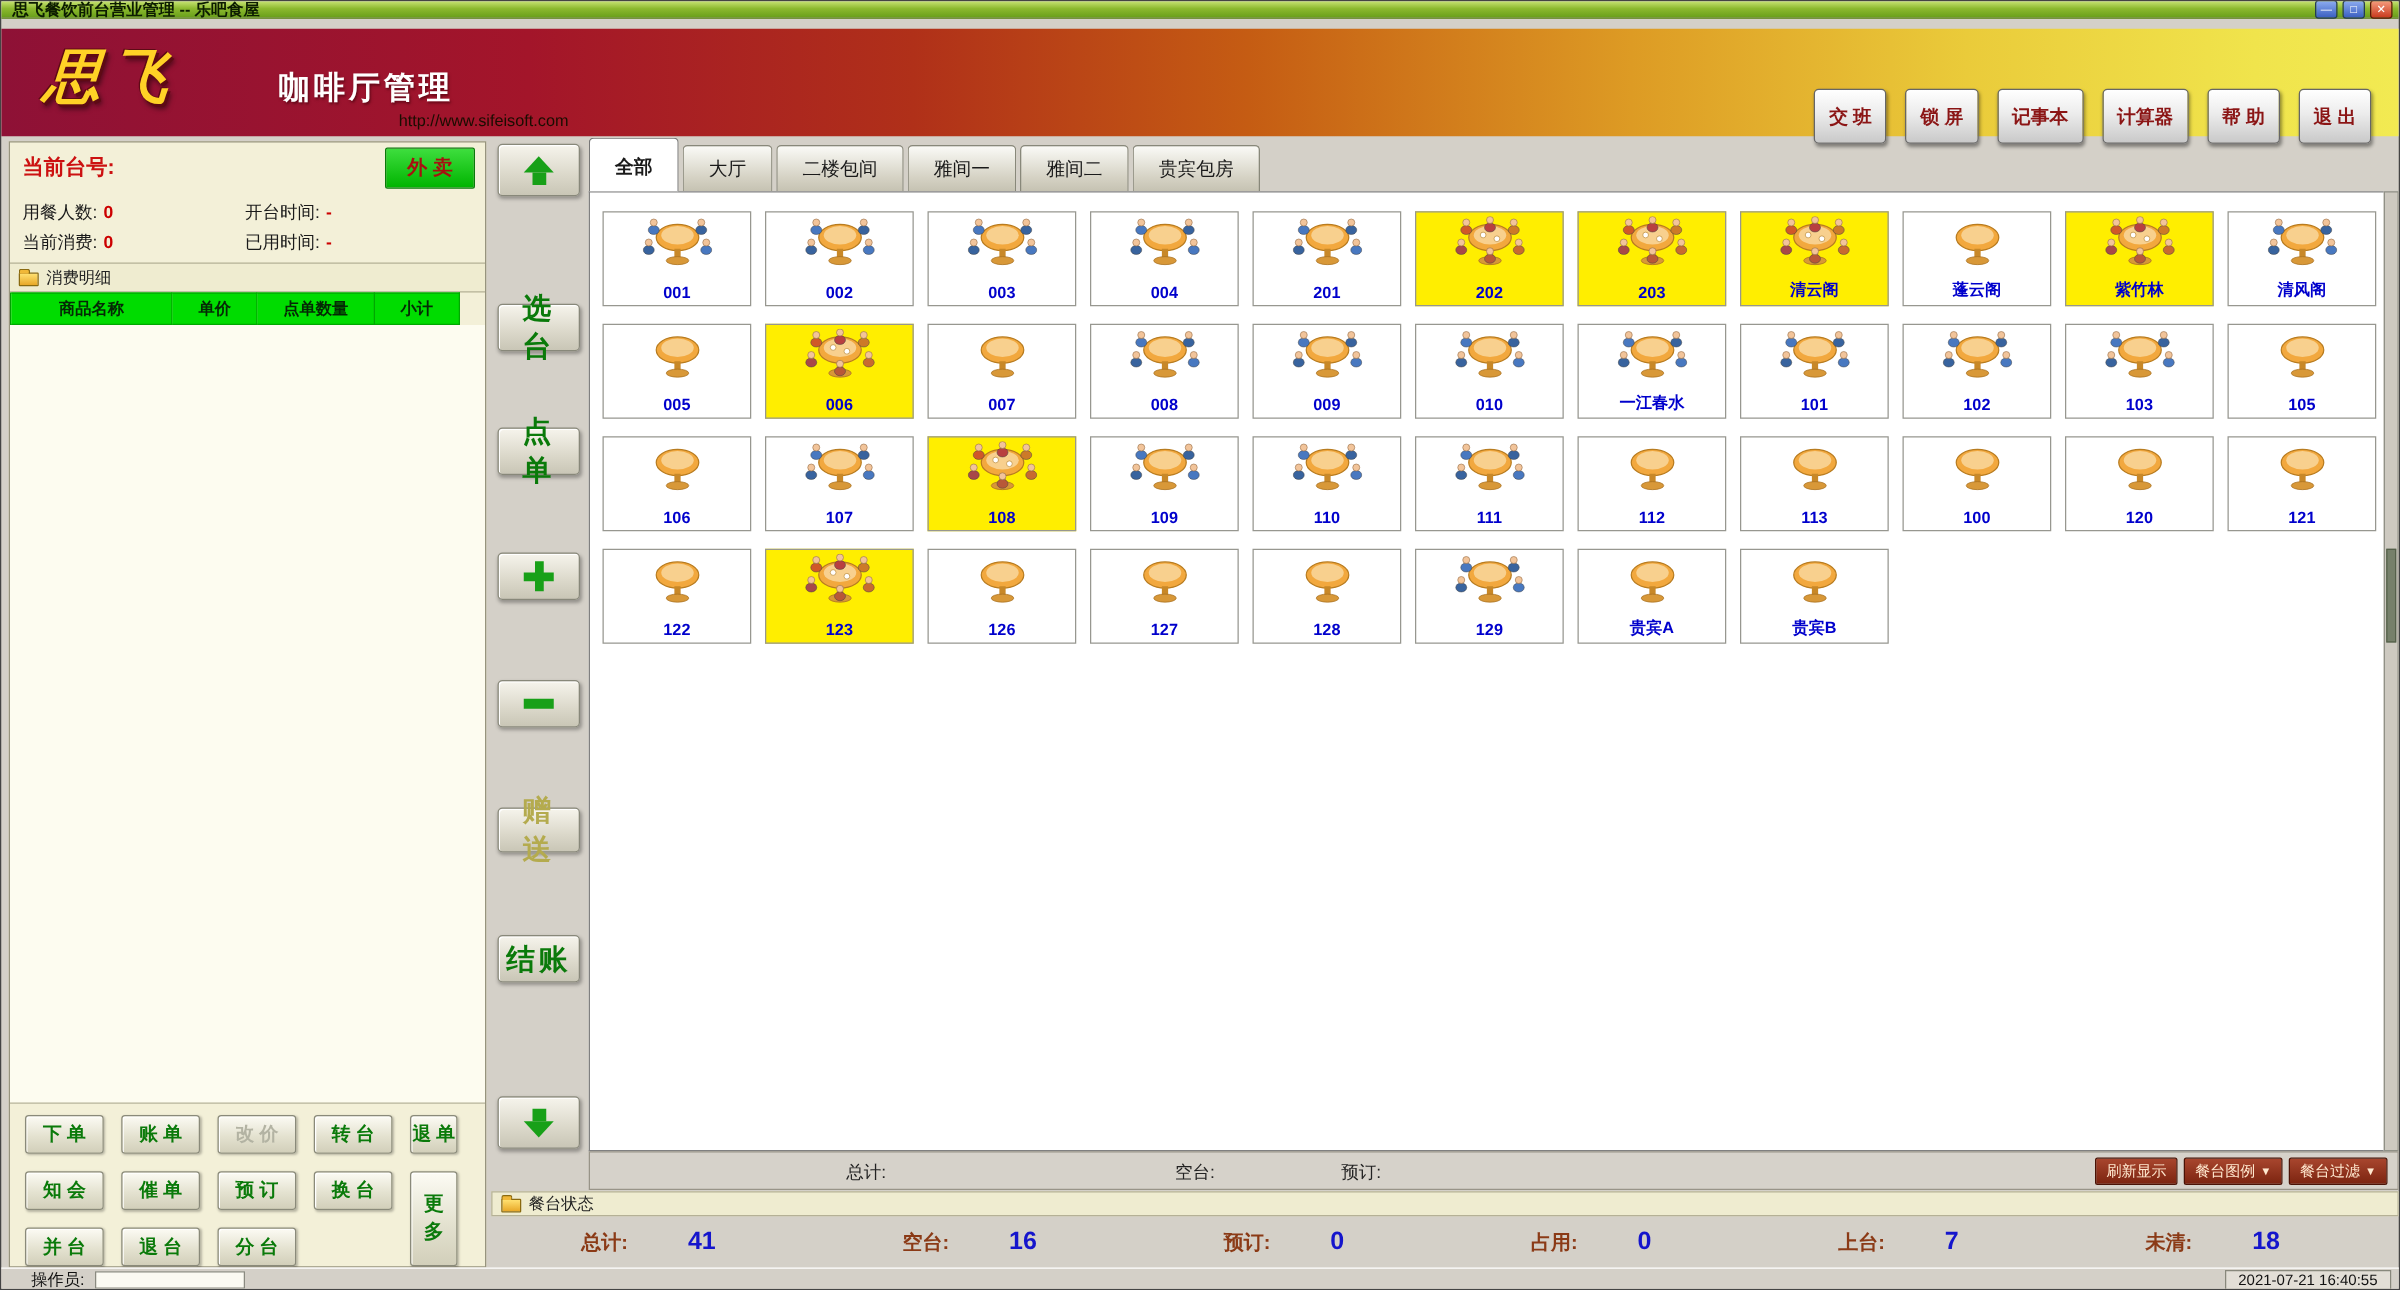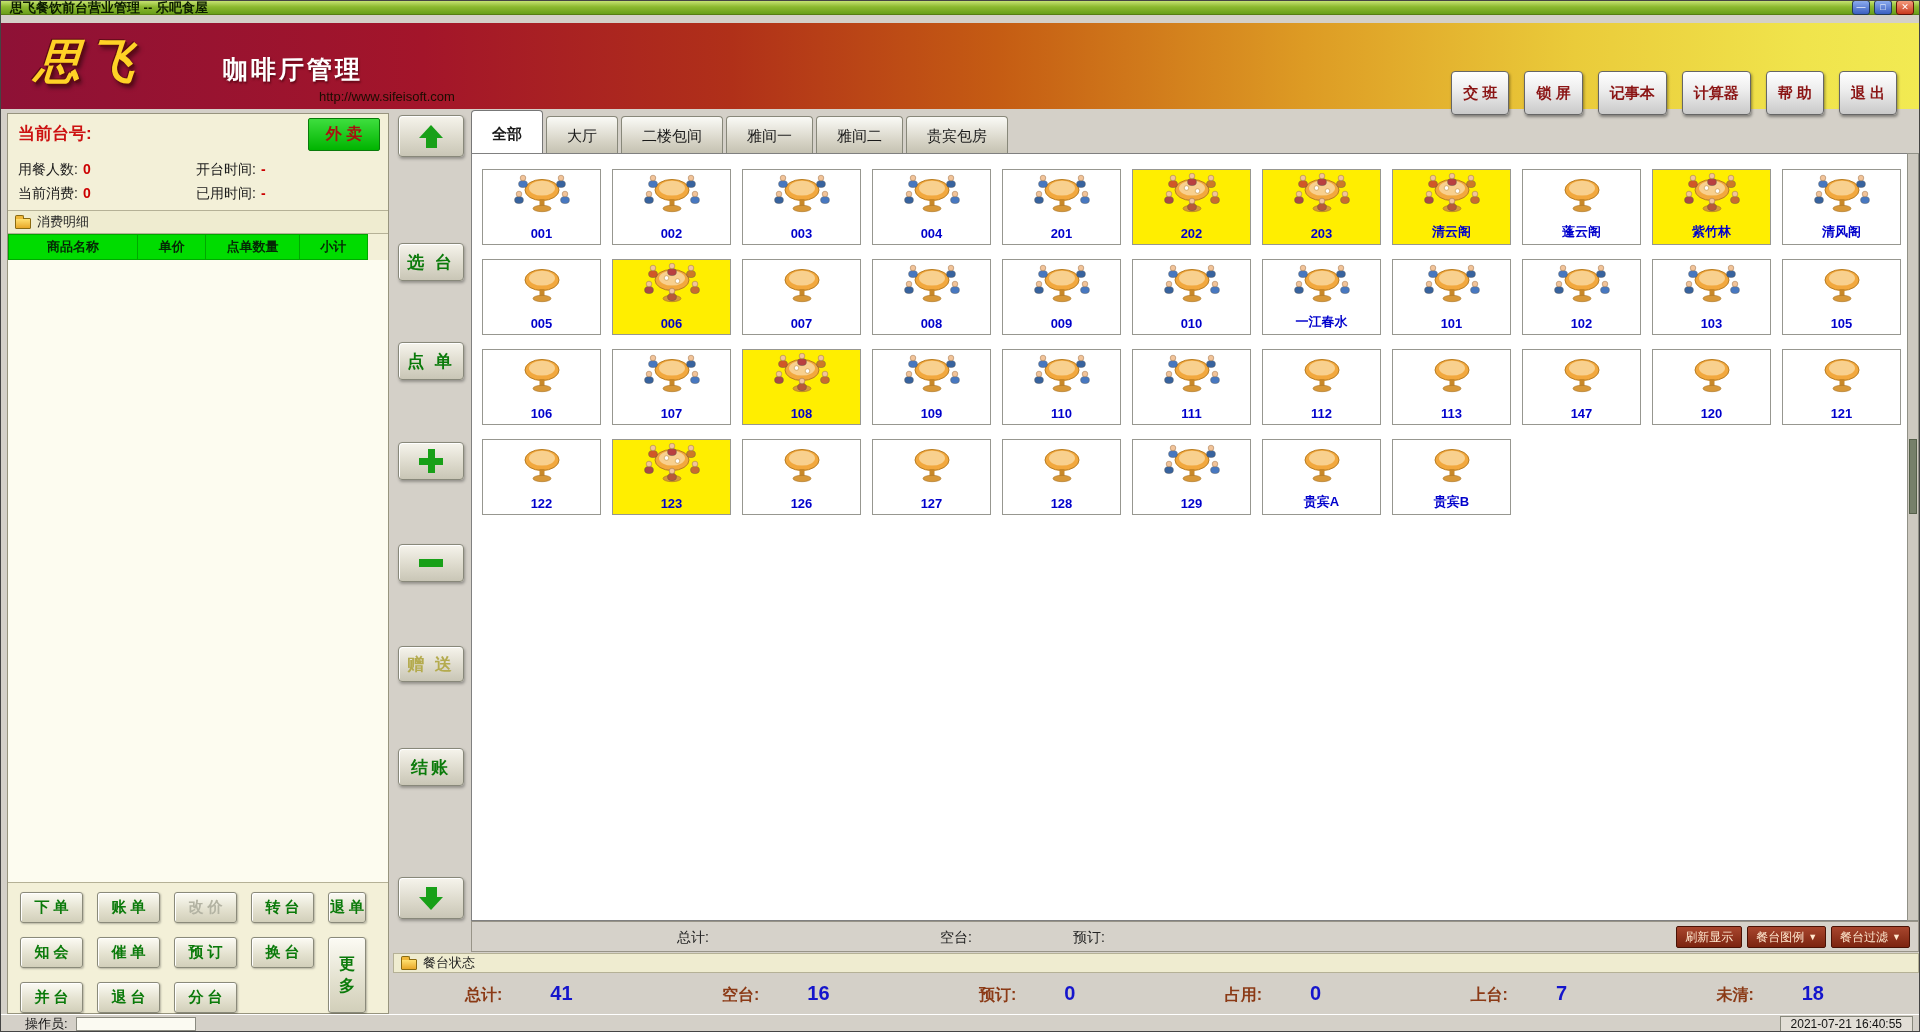--- a/index.html
+++ b/index.html
@@ -47,21 +47,21 @@
   #lp-buttons{flex:0 0 118px;display:grid;grid-template-columns:repeat(4,63px) 38px;grid-template-rows:repeat(3,31px);column-gap:17px;row-gap:8px;padding:9px 0 0 12px;gap:14px;}
   .abtn{background:linear-gradient(#fcfbf4,#e4e2d0 55%,#d2cfba);border:1px solid #8a8a7a;border-radius:3px;
     box-shadow:inset 1px 1px 0 #fff,1px 1px 2px rgba(0,0,0,.25);color:#0a7a0a;font-weight:bold;font-size:15px;cursor:pointer;padding:0;}
   .abtn.disabled{color:#b3b3a3;cursor:default;}
   .more-btn{grid-column:5;grid-row:2/4;white-space:normal;line-height:1.35;font-size:16px;padding:0 9px;}
 
   
   #side-toolbar{position:absolute;left:392px;top:112px;width:76px;height:901px;}
   .tbtn{position:absolute;left:5px;width:66px;background:linear-gradient(#f6f4ec,#dbd8ca 60%,#c9c6b6);
     border:1px solid #88887a;border-radius:4px;box-shadow:inset 1px 1px 0 #fff,1px 2px 3px rgba(0,0,0,.3);
-    display:flex;align-items:center;justify-content:center;color:#0a7a0a;font-weight:bold;font-size:17px;letter-spacing:3px;cursor:pointer;}
+    display:flex;align-items:center;justify-content:center;color:#0a7a0a;font-weight:bold;font-size:23px;letter-spacing:3px;cursor:pointer;}
   #tb-up{top:2px;height:42px;} #tb-select{top:130px;height:38px;} #tb-order{top:229px;height:38px;}
   #tb-plus{top:329px;height:38px;} #tb-minus{top:431px;height:38px;}
   #tb-gift{top:533px;height:36px;color:#b4ab4e;cursor:default;text-align:center;}
   #tb-checkout{top:635px;height:38px;} #tb-down{top:764px;height:42px;}
   .arrow{display:flex;flex-direction:column;align-items:center;}
   .tri-up{width:0;height:0;border-left:12px solid transparent;border-right:12px solid transparent;border-bottom:13px solid #18a018;}
   .tri-down{width:0;height:0;border-left:12px solid transparent;border-right:12px solid transparent;border-top:13px solid #18a018;}
   .stem{width:11px;height:10px;background:#18a018;}
   .plus-icon{position:relative;width:24px;height:24px;display:inline-block;}
   .plus-icon::before{content:"";position:absolute;left:0;top:9px;width:24px;height:7px;background:#18a018;}
@@ -704,21 +704,21 @@
           </svg>
           <div class="lbl">113</div>
         </div>
         <div class="card empty">
           <svg width="56" height="43" viewBox="-2 -2 56 43" xmlns="http://www.w3.org/2000/svg">
             <ellipse cx="26" cy="15" rx="17" ry="10.5" fill="#f2a83e" stroke="#b87c20"></ellipse>
             <ellipse cx="26" cy="13.2" rx="13" ry="7.4" fill="#f8d08e"></ellipse>
             <rect x="23.5" y="24" width="5" height="9" fill="#c88828"></rect>
             <ellipse cx="26" cy="33.5" rx="9" ry="3.2" fill="#d89838" stroke="#a87020" stroke-width="0.6"></ellipse>
           </svg>
-          <div class="lbl">147</div>
+          <div class="lbl">100</div>
         </div>
         <div class="card empty">
           <svg width="56" height="43" viewBox="-2 -2 56 43" xmlns="http://www.w3.org/2000/svg">
             <ellipse cx="26" cy="15" rx="17" ry="10.5" fill="#f2a83e" stroke="#b87c20"></ellipse>
             <ellipse cx="26" cy="13.2" rx="13" ry="7.4" fill="#f8d08e"></ellipse>
             <rect x="23.5" y="24" width="5" height="9" fill="#c88828"></rect>
             <ellipse cx="26" cy="33.5" rx="9" ry="3.2" fill="#d89838" stroke="#a87020" stroke-width="0.6"></ellipse>
           </svg>
           <div class="lbl">120</div>
         </div>

